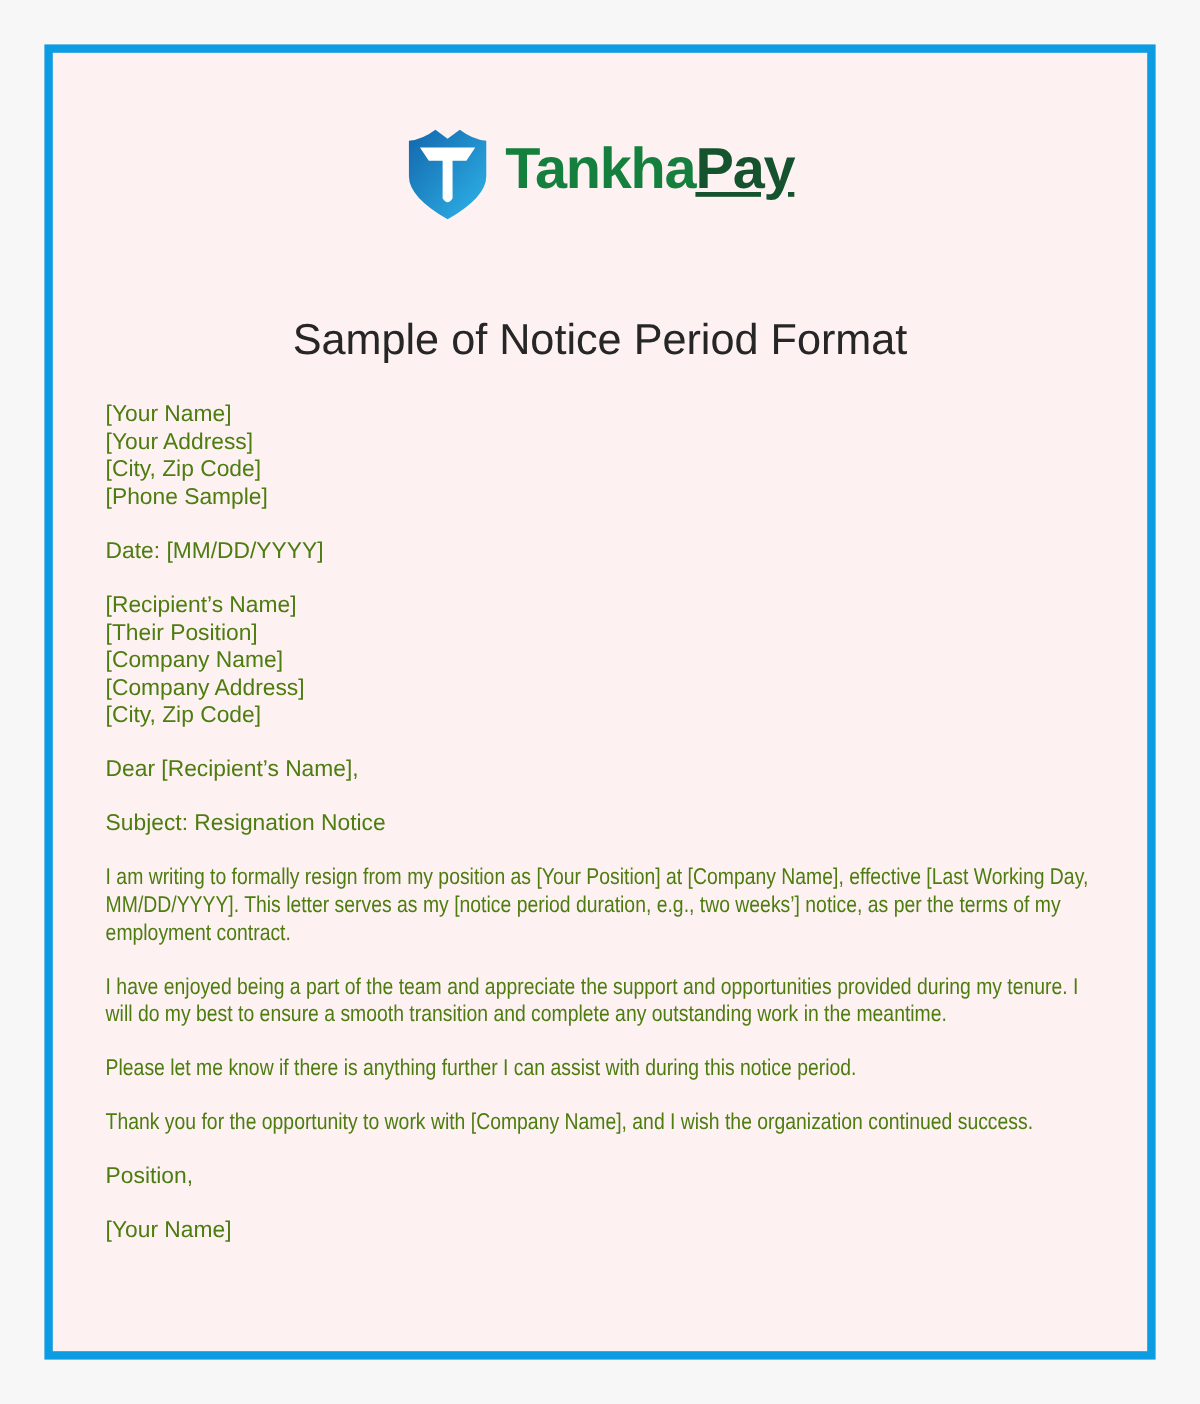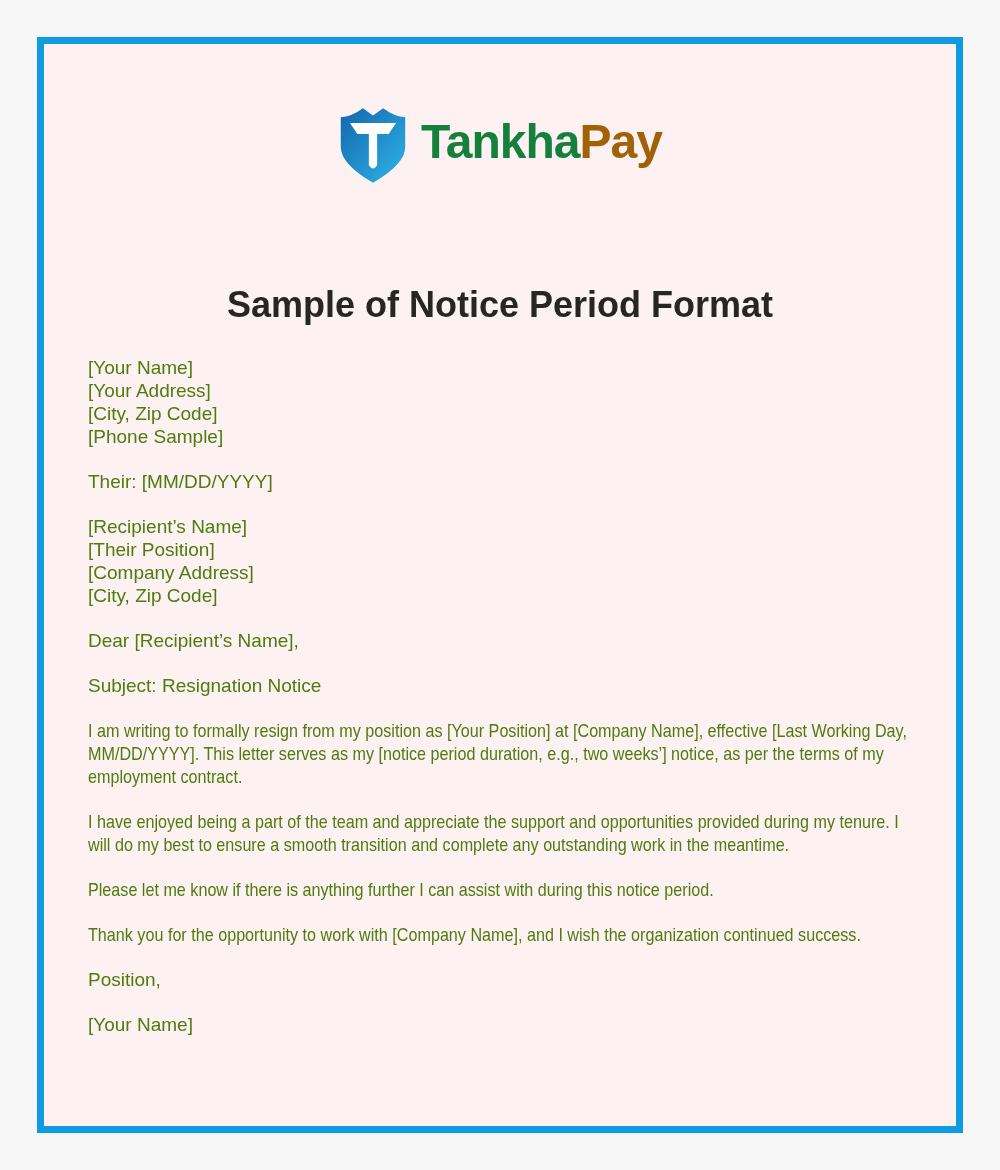--- a/index.html
+++ b/index.html
@@ -31,28 +31,28 @@
   }
   .logo-shield { width: 70px; height: 80px; display: block; }
   .wordmark {
     font-size: 48px;
     font-weight: bold;
     letter-spacing: -1px;
     line-height: 1;
     padding-bottom: 6px;
   }
   .brand-dark { color: #15803d; }
-  .brand-light { color: #a16207; }
+  .brand-light { color: #14532d; text-decoration: underline; }
 
   
   .page-title {
-    margin-top: 98px;
+    margin-top: 76px;
     text-align: center;
     font-size: 36px;
-    font-weight: bold;
+    font-weight: normal;
     color: #262626;
     letter-spacing: 0px;
   }
 
   
   .letter {
     margin-top: 30px;
     font-size: 19px;
     line-height: 23px;
     color: #4d7c0f;
@@ -92,25 +92,26 @@
 
       <div class="letter">
 
         <div class="block">
           <div class="line">[Your Name]</div>
           <div class="line">[Your Address]</div>
           <div class="line">[City, Zip Code]</div>
           <div class="line">[Phone Sample]</div>
         </div>
 
-        <div class="block">Their: [MM/DD/YYYY]</div>
+        <div class="block">Date: [MM/DD/YYYY]</div>
 
         <div class="block">
           <div class="line">[Recipient’s Name]</div>
           <div class="line">[Their Position]</div>
+          <div class="line">[Company Name]</div>
           <div class="line">[Company Address]</div>
           <div class="line">[City, Zip Code]</div>
         </div>
 
         <div class="block">Dear [Recipient’s Name],</div>
 
         <div class="block">Subject: Resignation Notice</div>
 
         <p class="block condensed">I am writing to formally resign from my position as [Your Position] at [Company Name], effective [Last Working Day, MM/DD/YYYY]. This letter serves as my [notice period duration, e.g., two weeks’] notice, as per the terms of my employment contract.</p>
         <p class="block condensed">I have enjoyed being a part of the team and appreciate the support and opportunities provided during my tenure. I will do my best to ensure a smooth transition and complete any outstanding work in the meantime.</p>

